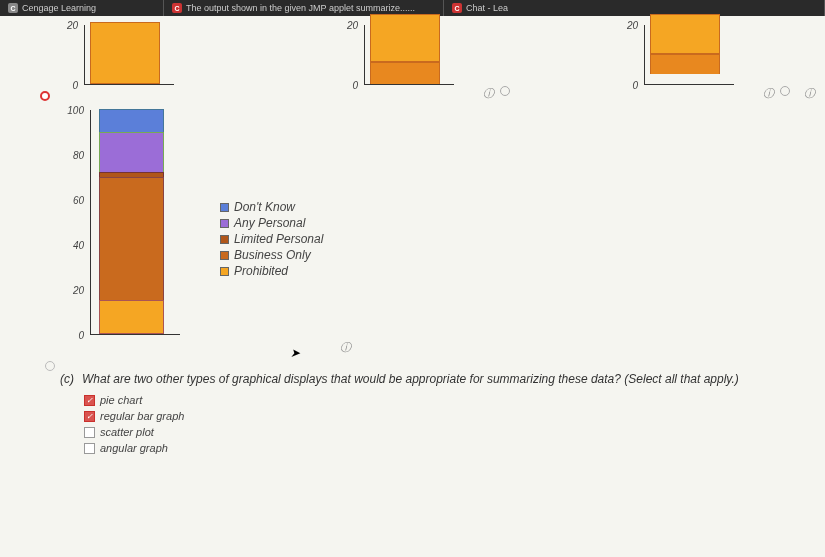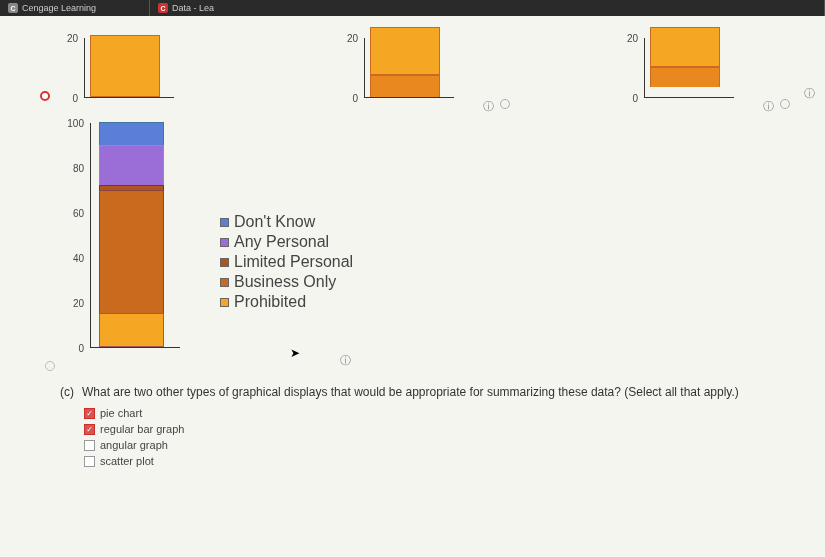--- a/index.html
+++ b/index.html
@@ -1,61 +1,65 @@
 <!DOCTYPE html>
 <html><head>
 <meta charset="utf-8">
 <style>
 * { box-sizing: border-box; margin: 0; padding: 0; }
 body { font-family: Arial, Helvetica, sans-serif; font-size: 12px; color: #333; background: #f5f5f0; width: 825px; height: 557px; overflow: hidden; }
 .tabs { display: flex; background: #2a2a2a; height: 16px; font-size: 9px; color: #ccc; align-items: center; }
 .tab { padding: 0 8px; border-right: 1px solid #555; display: flex; align-items: center; gap: 4px; height: 100%; white-space: nowrap; overflow: hidden; }
 .tab-icon { width: 10px; height: 10px; background: #c33; border-radius: 2px; display: inline-flex; align-items: center; justify-content: center; color: #fff; font-size: 7px; font-weight: bold; }
 .tab-icon.gray { background: #888; }
-.content { padding: 17px 20px 10px 60px; position: relative; }
+.content { padding: 4px 20px 10px 60px; position: relative; font-style: italic; }
 .top-charts { display: flex; gap: 140px; margin-bottom: 15px; }
 .mini-chart { position: relative; width: 140px; height: 75px; }
 .mini-axis-y { position: absolute; left: 0; top: 0; bottom: 0; width: 22px; }
 .mini-tick { position: absolute; right: 4px; font-size: 10px; color: #444; }
 .mini-plot { position: absolute; left: 24px; bottom: 10px; width: 90px; height: 60px; border-left: 1px solid #333; border-bottom: 1px solid #333; }
 .mini-bar { position: absolute; bottom: 0; left: 5px; width: 70px; }
 .seg { width: 100%; }
 .info-row { position: absolute; right: -30px; bottom: -6px; display: flex; gap: 6px; }
 .info-icon { font-size: 11px; color: #888; cursor: pointer; }
 .info-icon.radio { width: 10px; height: 10px; border: 1px solid #aaa; border-radius: 50%; display: inline-block; }
 .red-dot { position: absolute; left: 40px; top: 75px; width: 10px; height: 10px; border: 2px solid #d33; border-radius: 50%; background: #fff; }
 .main-chart-area { display: flex; align-items: flex-start; gap: 20px; margin-bottom: 20px; position: relative; }
 .main-chart { position: relative; width: 140px; height: 240px; }
 .main-axis-y { position: absolute; left: 0; top: 0; bottom: 15px; width: 28px; }
 .main-tick { position: absolute; right: 4px; font-size: 10px; color: #444; transform: translateY(-50%); margin-left: 12px; }
 .main-plot { position: absolute; left: 30px; bottom: 15px; width: 90px; height: 225px; border-left: 1px solid #333; border-bottom: 1px solid #333; }
 .stack-bar { position: absolute; bottom: 0; left: 8px; width: 65px; display: flex; flex-direction: column-reverse; }
-.legend { font-size: 16px; color: #444; margin-top: 90px; }
+.legend { font-size: 12px; color: #444; margin-top: 90px; }
 .legend-item { display: flex; align-items: center; gap: 5px; margin-bottom: 2px; }
 .legend-swatch { width: 9px; height: 9px; border: 1px solid #666; }
 .gray-dot { position: absolute; left: 45px; width: 10px; height: 10px; border: 1px solid #bbb; border-radius: 50%; display: inline-block; }
 .cursor { position: absolute; left: 290px; top: 330px; font-size: 12px; color: #000; }
 .question { margin-top: 22px; padding-right: 40px; }
 .q-label { display: flex; gap: 8px; font-size: 12px; color: #333; margin-bottom: 8px; }
 .options { margin-left: 24px; }
 .option { display: flex; align-items: center; gap: 5px; font-size: 11px; color: #444; margin-bottom: 4px; }
 .checkbox { width: 11px; height: 11px; border: 1px solid #999; background: #fff; display: inline-flex; align-items: center; justify-content: center; font-size: 8px; color: #fff; }
 .checkbox.checked { background: #d9534f; border-color: #c9302c; }
 </style>
 </head>
 <body>
 
 <div class="tabs">
-  <div class="tab" style="width:150px">
+  <div class="tab" style="width:164px">
       <span class="tab-icon gray">C</span>
       <span>Cengage Learning</span>
     </div>
+  <div class="tab" style="width:280px">
+      <span class="tab-icon">C</span>
+      <span>The output shown in the given JMP applet summarize......</span>
+    </div>
   <div class="tab" style="flex:1">
       <span class="tab-icon">C</span>
-      <span>Data - Lea</span>
+      <span>Chat - Lea</span>
     </div>
 </div>
 
 <div class="content">
 
   <div class="top-charts">
     <div class="mini-chart">
       <div class="mini-axis-y">
         <span class="mini-tick" style="top:0">20</span>
         <span class="mini-tick" style="bottom:4px">0</span>
@@ -164,22 +168,22 @@
       <div class="option">
           <span class="checkbox checked">✓</span>
           <span>pie chart</span>
         </div>
       <div class="option">
           <span class="checkbox checked">✓</span>
           <span>regular bar graph</span>
         </div>
       <div class="option">
           <span class="checkbox"></span>
-          <span>angular graph</span>
+          <span>scatter plot</span>
         </div>
       <div class="option">
           <span class="checkbox"></span>
-          <span>scatter plot</span>
+          <span>angular graph</span>
         </div>
     </div>
   </div>
 
 </div>
 
 </body></html>

